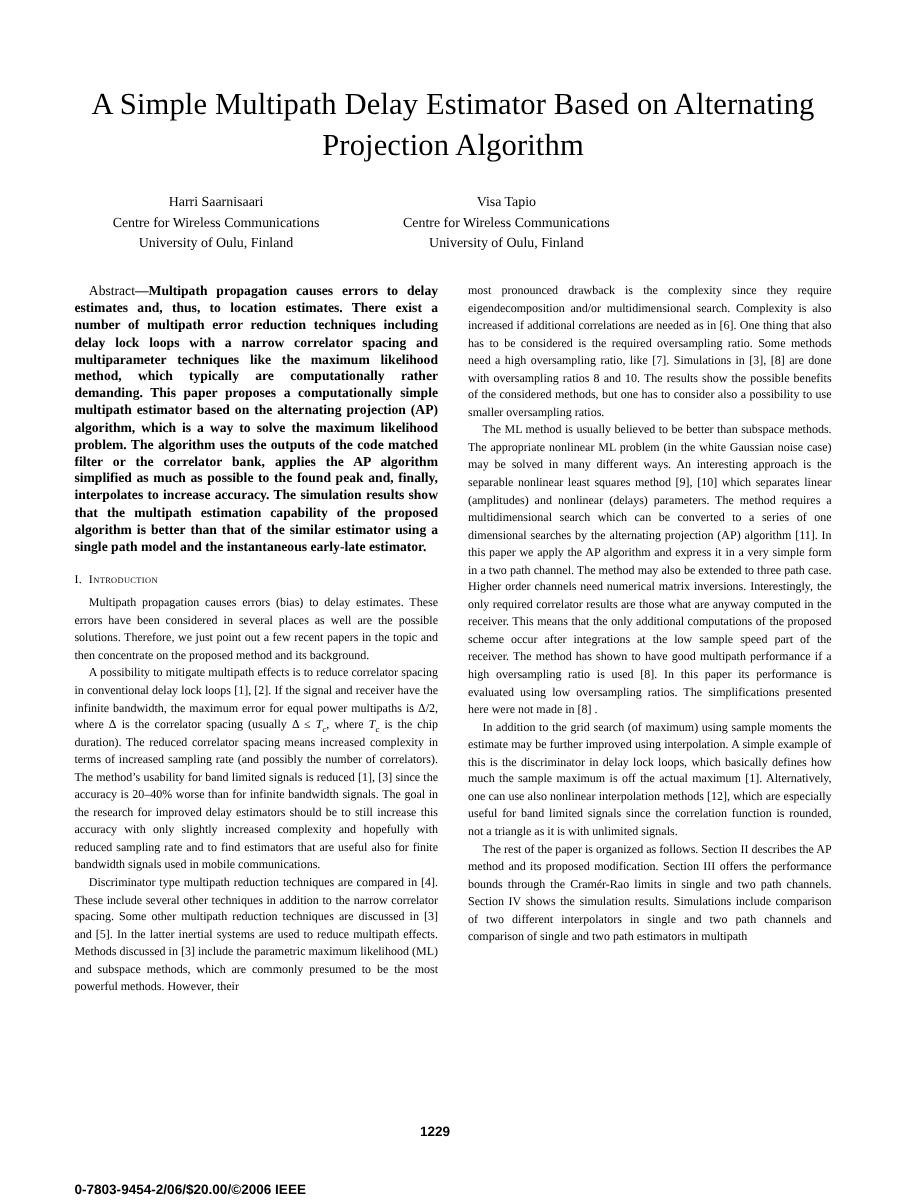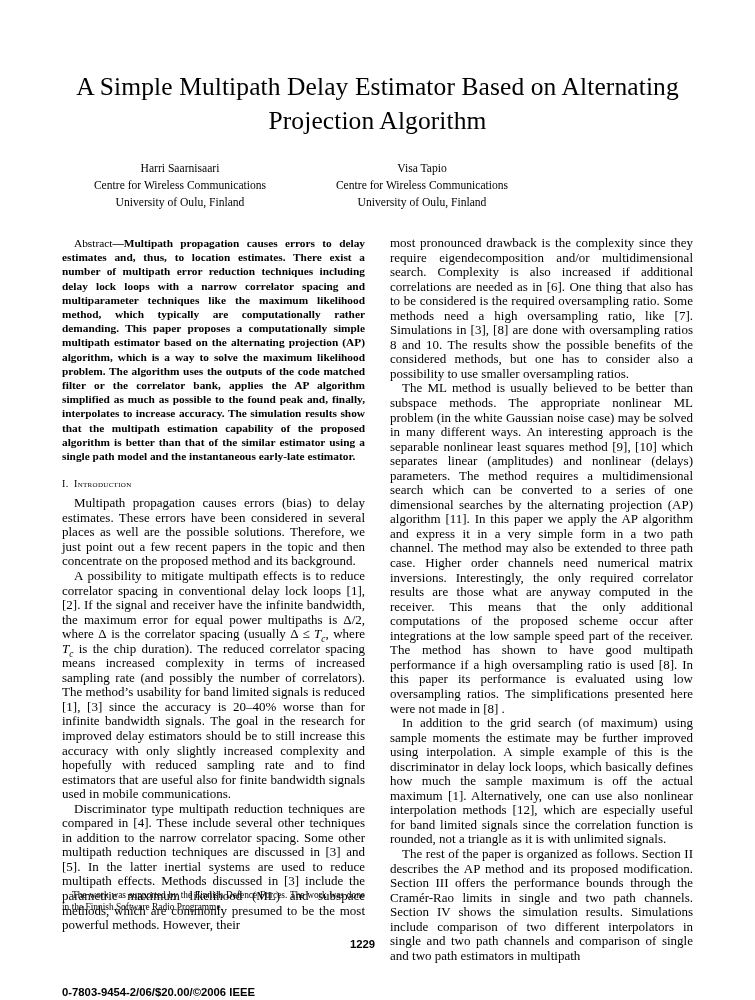--- a/index.html
+++ b/index.html
@@ -69,21 +69,21 @@
     position: absolute;
     top: 0;
     width: 303px;
     height: 684px;
   }
   .col-left  { left: 0; }
   .col-right { left: 328px; }
 
   p.body {
     margin: 0;
-    font-size: 13px;
+    font-size: 10px;
     line-height: 14.55px;
     text-align: justify;
     text-indent: 12px;
     hyphens: none;
   }
   p.body.noindent { text-indent: 0; }
 
   p.abstract {
     margin: 0;
     font-size: 11.35px;
@@ -192,20 +192,19 @@
       <p class="body">The ML method is usually believed to be better than subspace methods. The appropriate nonlinear ML problem (in the white Gaussian noise case) may be solved in many different ways. An interesting approach is the separable nonlinear least squares method [9], [10] which separates linear (amplitudes) and nonlinear (delays) parameters. The method requires a multidimensional search which can be converted to a series of one dimensional searches by the alternating projection (AP) algorithm [11]. In this paper we apply the AP algorithm and express it in a very simple form in a two path channel. The method may also be extended to three path case. Higher order channels need numerical matrix inversions. Interestingly, the only required correlator results are those what are anyway computed in the receiver. This means that the only additional computations of the proposed scheme occur after integrations at the low sample speed part of the receiver. The method has shown to have good multipath performance if a high oversampling ratio is used [8]. In this paper its performance is evaluated using low oversampling ratios. The simplifications presented here were not made in [8] .</p>
 
       <p class="body">In addition to the grid search (of maximum) using sample moments the estimate may be further improved using interpolation. A simple example of this is the discriminator in delay lock loops, which basically defines how much the sample maximum is off the actual maximum [1]. Alternatively, one can use also nonlinear interpolation methods [12], which are especially useful for band limited signals since the correlation function is rounded, not a triangle as it is with unlimited signals.</p>
 
       <p class="body">The rest of the paper is organized as follows. Section II describes the AP method and its proposed modification. Section III offers the performance bounds through the Cramér-Rao limits in single and two path channels. Section IV shows the simulation results. Simulations include comparison of two different interpolators in single and two path channels and comparison of single and two path estimators in multipath</p>
 
     </div>
 
   </div>
 
-  <p class="footnote">The work was supported by the Finnish Defence Forces. The work was done in the Finnish Software Radio Programme.</p>
 
   <div class="footer">
     <span class="copyright">0-7803-9454-2/06/$20.00/©2006 IEEE</span>
     <span class="pagenum">1229</span>
   </div>
 
 </div>
 
 </body></html>

